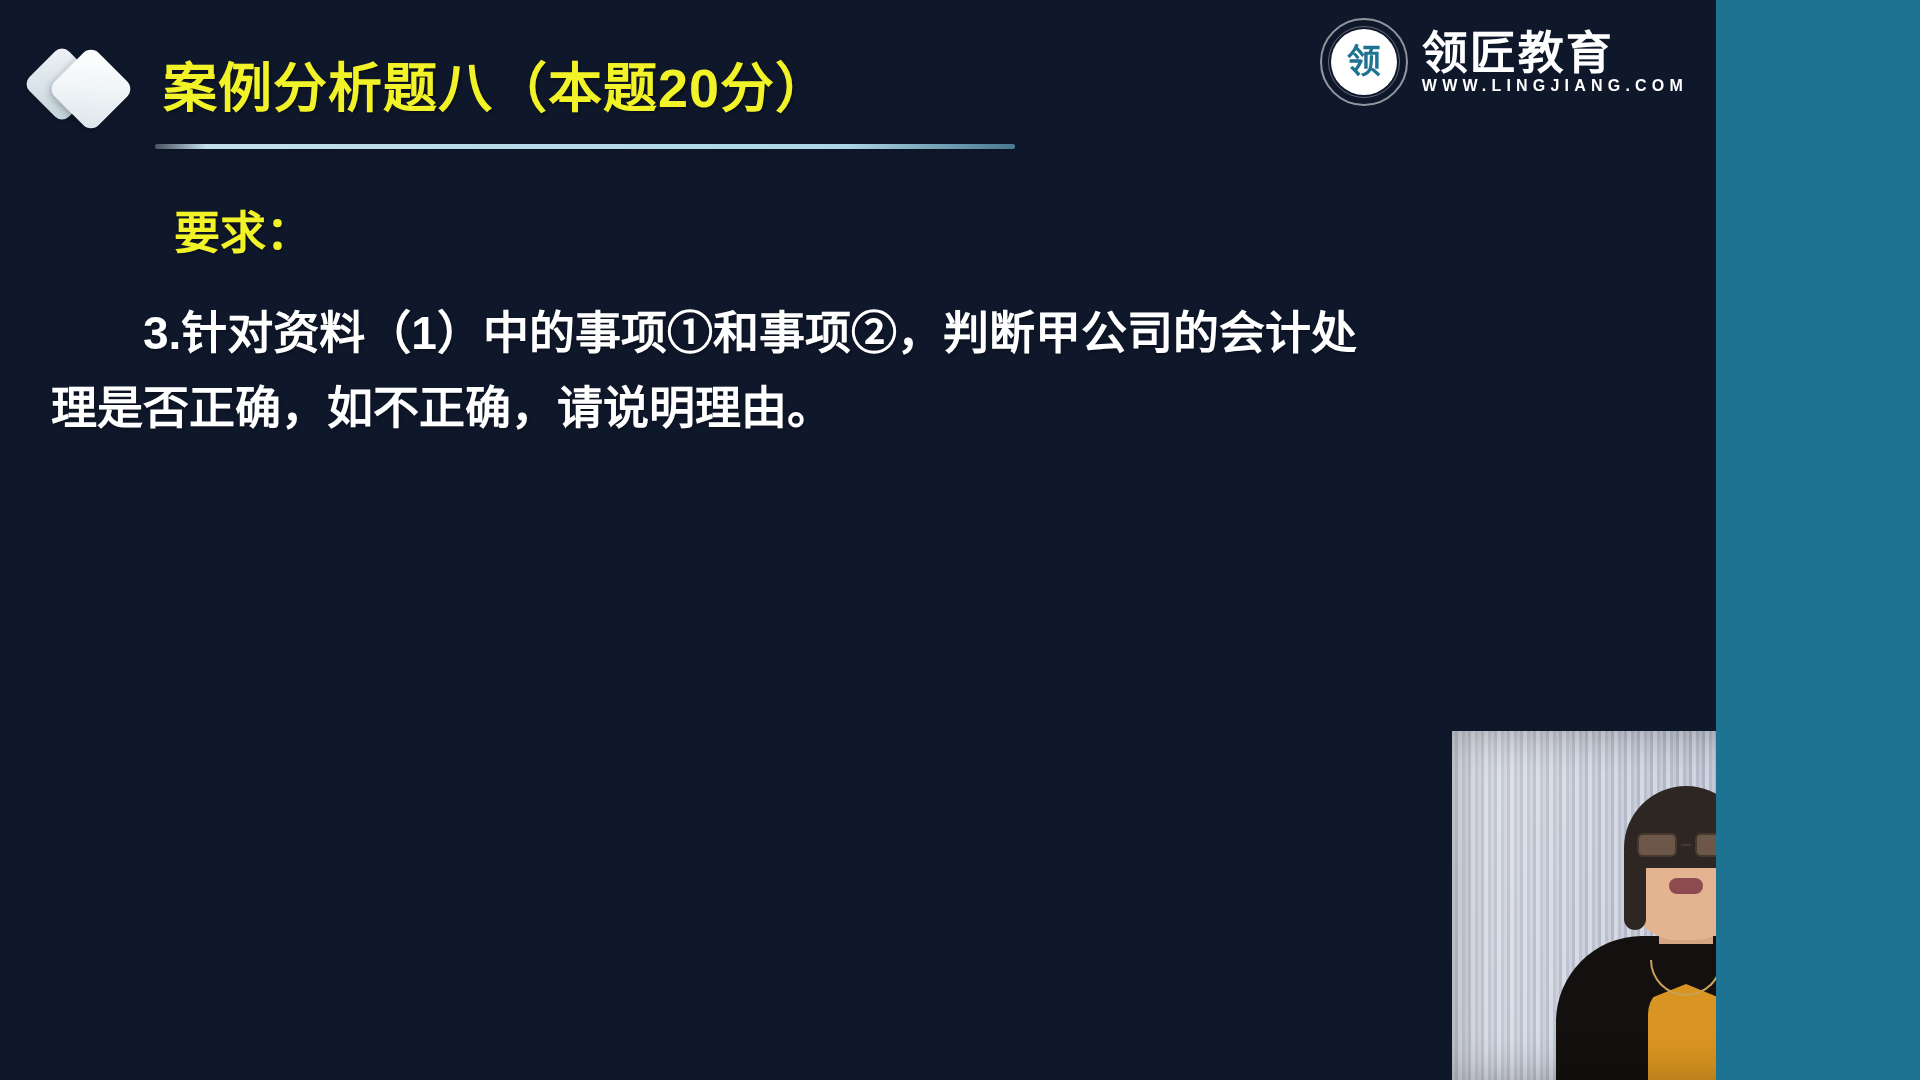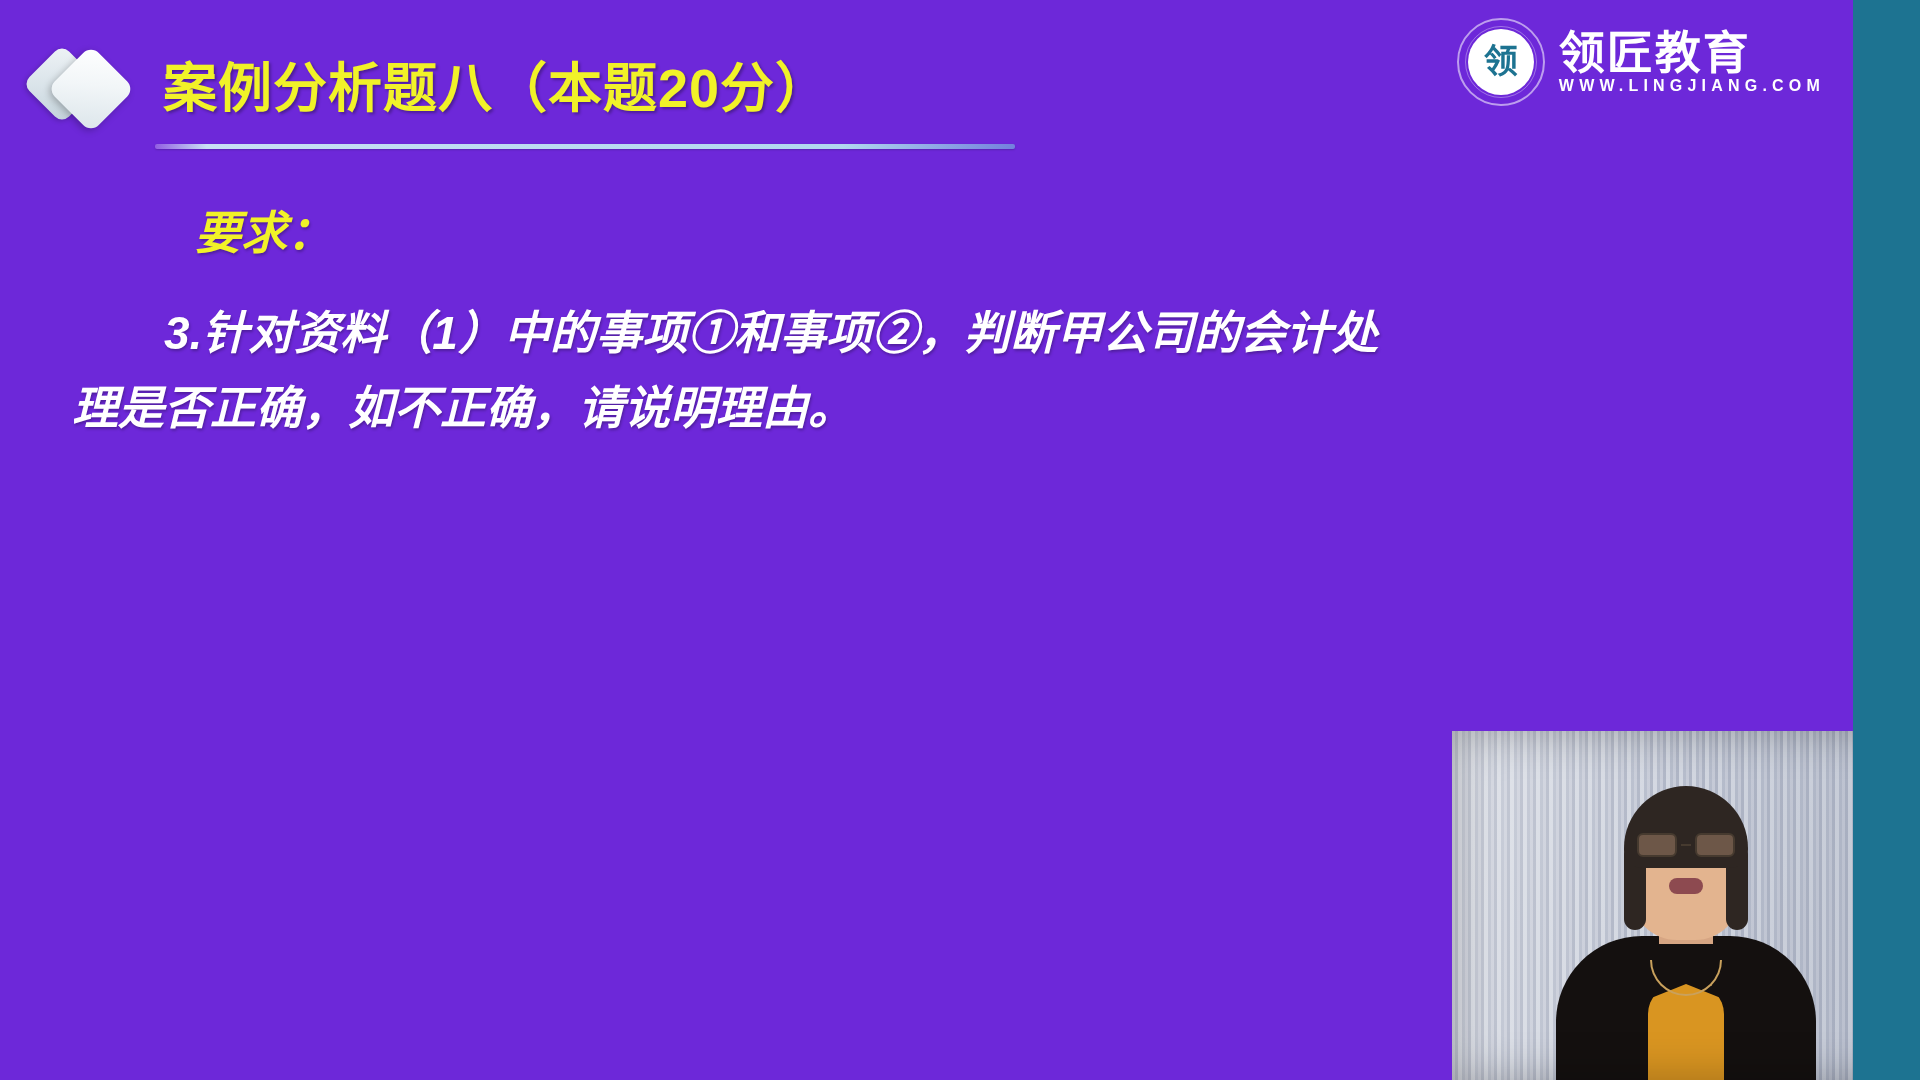--- a/index.html
+++ b/index.html
@@ -8,23 +8,23 @@
   html, body {
     width:1920px;
     height:1080px;
     overflow:hidden;
     background:#1d7391;
     font-family:"DejaVu Sans", sans-serif;
   }
 
   .slide {
     position:relative;
-    width:1853px;
+    width:1716px;
     height:1080px;
-    background:#6d28d9;
+    background:#0f172a;
     overflow:hidden;
   }
 
   
   .diamond-deco {
     position:absolute;
     left:30px;
     top:42px;
     width:110px;
     height:90px;
@@ -77,24 +77,23 @@
         rgba(205,234,245,.95) 6%,
         rgba(180,225,240,.95) 80%,
         rgba(120,200,225,.55) 100%);
     border-radius:2px;
     box-shadow:0 1px 2px rgba(0,0,0,.18);
   }
 
   
   .body-block {
     position:absolute;
-    left:72px;
+    left:51px;
     top:210px;
     width:1330px;
-    font-style:italic;
   }
 
   .req-label {
     font-family:"Liberation Sans", sans-serif;
     font-size:46px;
     font-weight:bold;
     color:#f1f228;
     margin-left:123px;
     line-height:1.0;
     text-shadow:1px 2px 3px rgba(0,0,0,.28);

